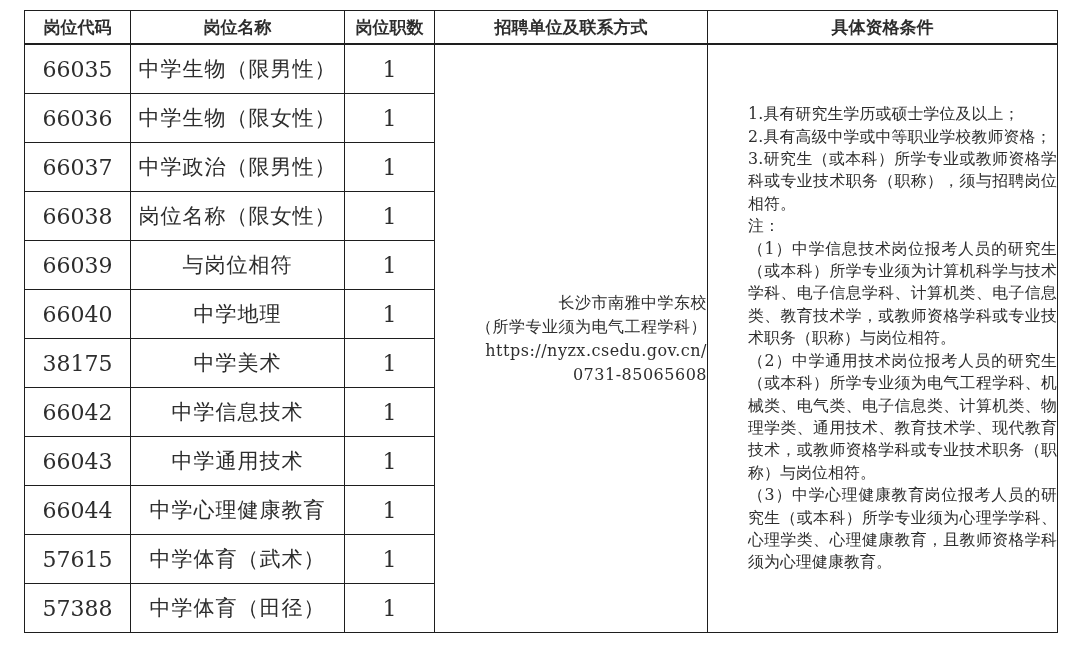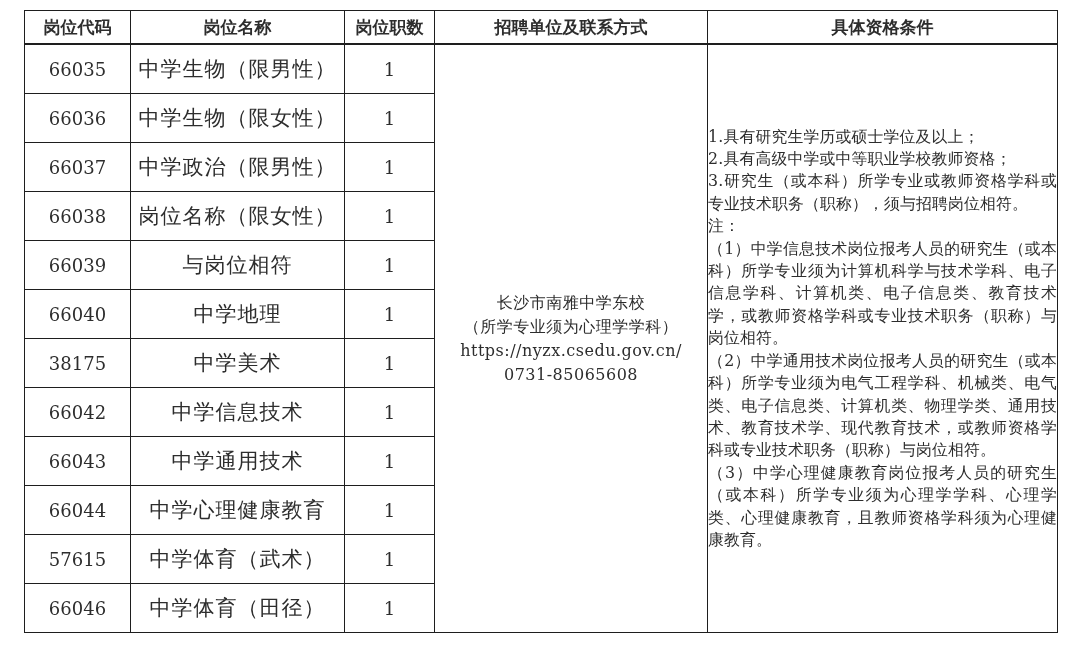--- a/index.html
+++ b/index.html
@@ -40,45 +40,46 @@
     font-size:17px;
     font-weight:bold;
     text-align:center;
     vertical-align:middle;
     border-bottom:2.5px solid var(--border-color);
   }
   td.cell-code, td.cell-count{
     height:48px;
     text-align:center;
     vertical-align:middle;
-    font-size:18px;
+    font-size:22px;
   }
   td.cell-name{
     text-align:center;
     vertical-align:middle;
     font-size:21px;
     letter-spacing:1px;
   }
   td.cell-unit{
-    text-align:center;
+    text-align:right;
     vertical-align:middle;
     font-size:16px;
     line-height:24px;
     letter-spacing:0.5px;
   }
   td.cell-qual{
     vertical-align:middle;
     text-align:left;
     font-size:15.8px;
     line-height:22.4px;
     padding:6px 10px 6px 8px;
     letter-spacing:0.2px;
   }
   td.cell-qual .qual-par{
     text-align:justify;
+    margin-left:40px;
   }
 </style>
 </head>
 <body>
 
 <div class="page">
   <table class="job-table">
     <colgroup>
       <col style="width:106px">
       <col style="width:214px">
@@ -95,21 +96,21 @@
         <th>具体资格条件</th>
       </tr>
     </thead>
     <tbody>
         <tr>
           <td class="cell-code">66035</td>
           <td class="cell-name">中学生物（限男性）</td>
           <td class="cell-count">1</td>
           <td class="cell-unit" rowspan="12">
             <div>长沙市南雅中学东校</div>
-            <div>（所学专业须为心理学学科）</div>
+            <div>（所学专业须为电气工程学科）</div>
             <div>https://nyzx.csedu.gov.cn/</div>
             <div>0731-85065608</div>
           </td>
           <td class="cell-qual" rowspan="12">
             <div class="qual-par">1.具有研究生学历或硕士学位及以上；</div>
             <div class="qual-par">2.具有高级中学或中等职业学校教师资格；</div>
             <div class="qual-par">3.研究生（或本科）所学专业或教师资格学科或专业技术职务（职称），须与招聘岗位相符。</div>
             <div class="qual-par">注：</div>
             <div class="qual-par">（1）中学信息技术岗位报考人员的研究生（或本科）所学专业须为计算机科学与技术学科、电子信息学科、计算机类、电子信息类、教育技术学，或教师资格学科或专业技术职务（职称）与岗位相符。</div>
             <div class="qual-par">（2）中学通用技术岗位报考人员的研究生（或本科）所学专业须为电气工程学科、机械类、电气类、电子信息类、计算机类、物理学类、通用技术、教育技术学、现代教育技术，或教师资格学科或专业技术职务（职称）与岗位相符。</div>
@@ -160,19 +161,19 @@
           <td class="cell-code">66044</td>
           <td class="cell-name">中学心理健康教育</td>
           <td class="cell-count">1</td>
         </tr>
         <tr>
           <td class="cell-code">57615</td>
           <td class="cell-name">中学体育（武术）</td>
           <td class="cell-count">1</td>
         </tr>
         <tr>
-          <td class="cell-code">66046</td>
+          <td class="cell-code">57388</td>
           <td class="cell-name">中学体育（田径）</td>
           <td class="cell-count">1</td>
         </tr>
       </tbody>
   </table>
 </div>
 
 </body></html>

